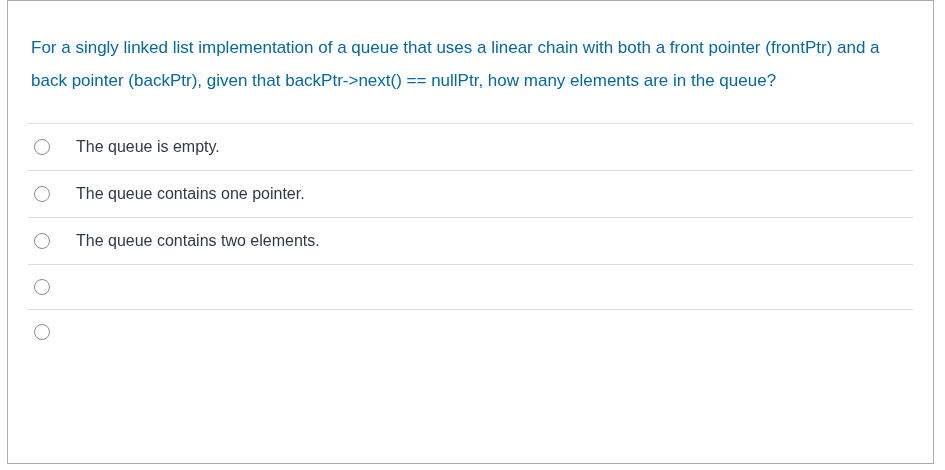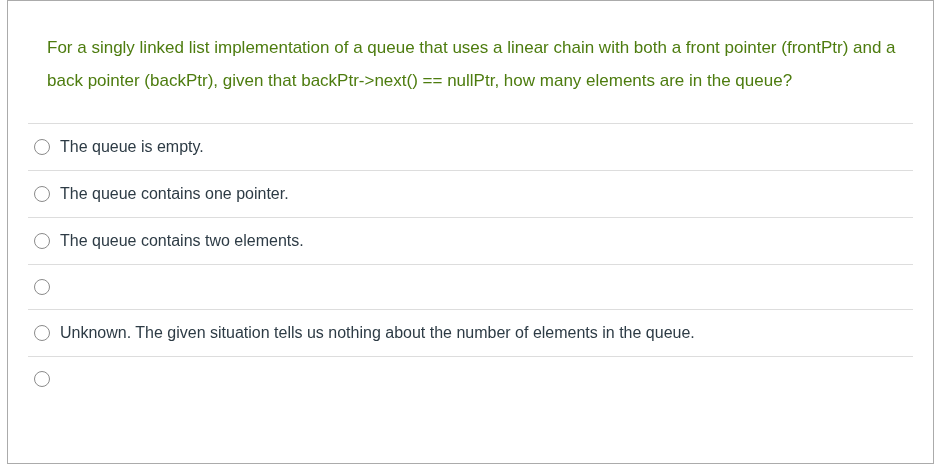--- a/index.html
+++ b/index.html
@@ -21,36 +21,37 @@
     top: 0;
     width: 927px;
     height: 464px;
     border: 1px solid #ababab;
     background: #ffffff;
   }
   .content {
     padding: 0 20px;
   }
   .question-text {
-    margin: 30px 3px 26px 19px;
+    margin: 30px 3px 26px 3px;
     font-size: 17px;
     line-height: 33px;
-    color: #4d7c0f;
+    color: #0369a1;
   }
   .options {
     list-style: none;
     margin: 0;
     padding: 0;
   }
   .option {
     display: flex;
     align-items: center;
     border-top: 1px solid #dddddd;
     padding: 14px 0 14px 6px;
     cursor: pointer;
+    gap: 16px;
   }
   .radio {
     flex: 0 0 auto;
     width: 16px;
     height: 16px;
     border: 1px solid #8b8b8b;
     border-radius: 50%;
     background: #ffffff;
     margin-right: 10px;
   }
@@ -83,24 +84,20 @@
 
         <li class="option">
           <span class="radio"></span>
           <span class="option-label">The queue contains two elements.</span>
         </li>
 
         <li class="option">
           <span class="radio"></span>
         </li>
 
-        <li class="option">
-          <span class="radio"></span>
-          <span class="option-label">Unknown. The given situation tells us nothing about the number of elements in the queue.</span>
-        </li>
 
         <li class="option">
           <span class="radio"></span>
         </li>
 
       </ul>
     </div>
   </div>
 </div>
 

